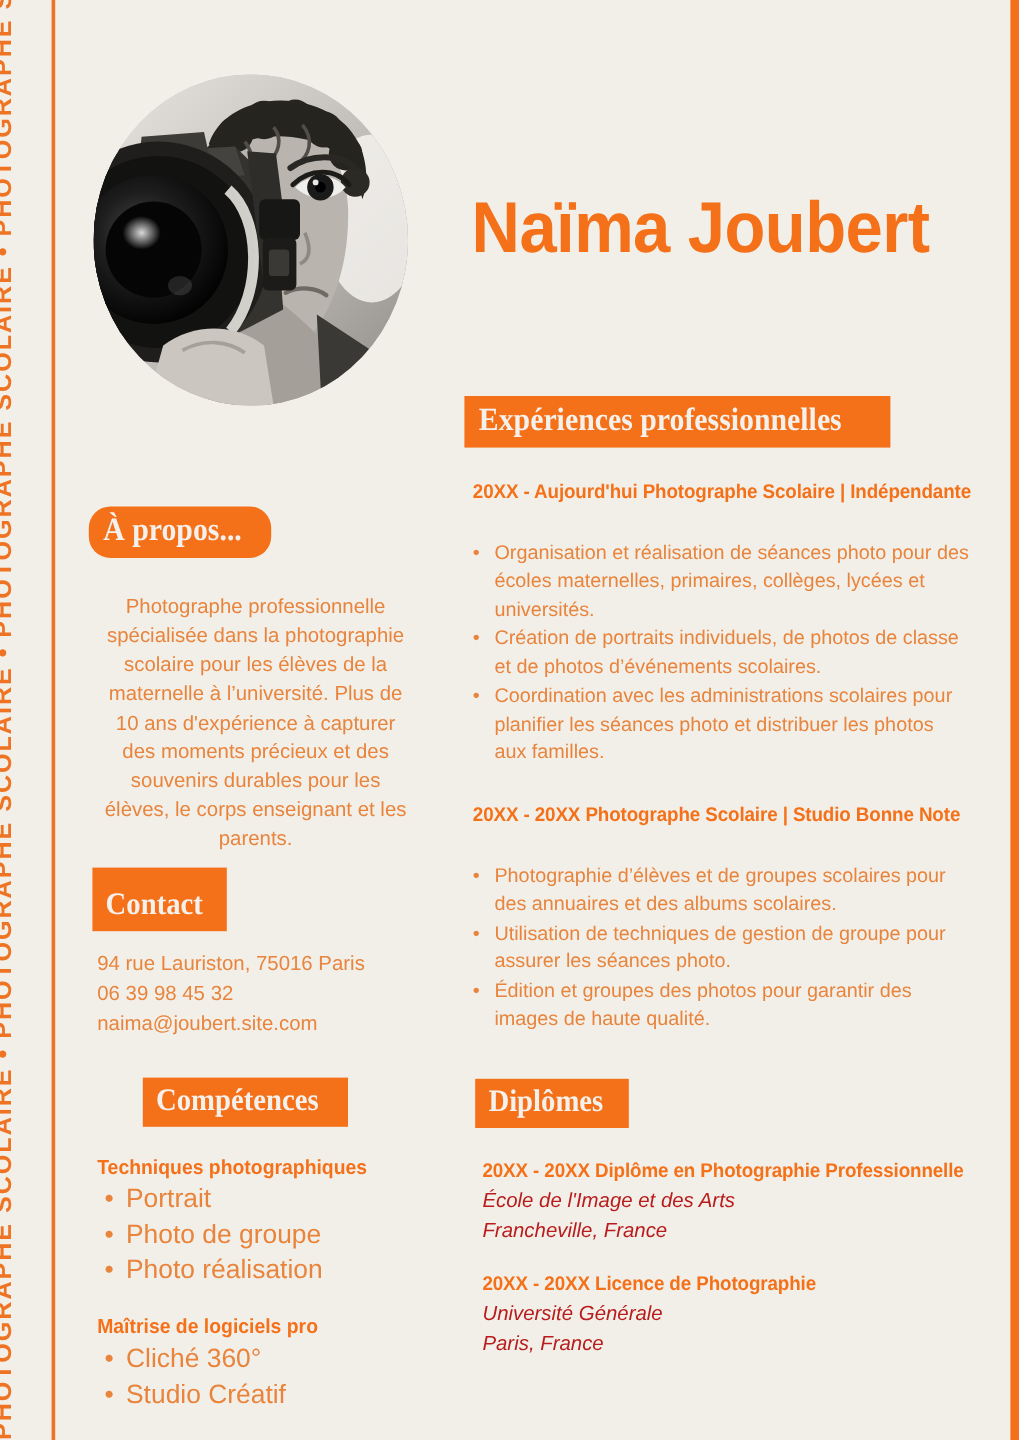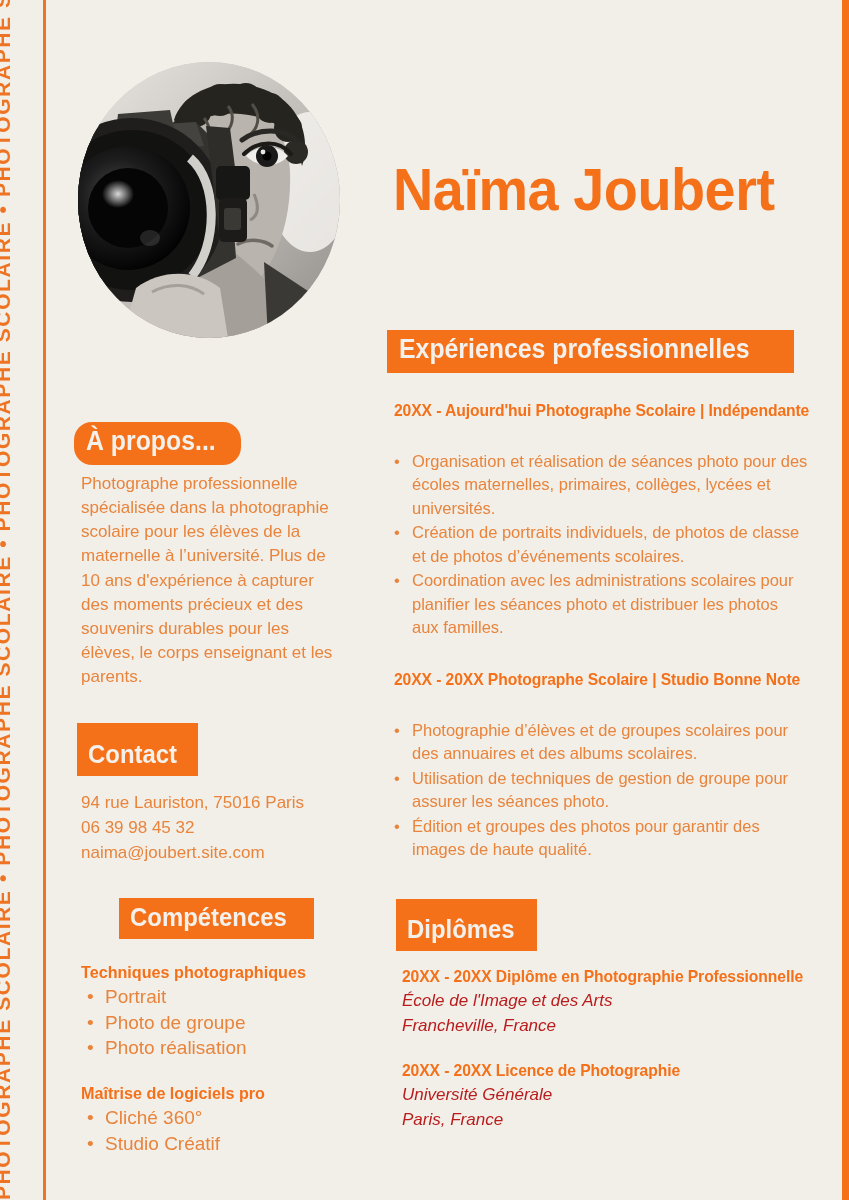--- a/index.html
+++ b/index.html
@@ -89,21 +89,21 @@
     color: #F4711A;
     transform: scaleX(0.93);
     transform-origin: left center;
   }
 
   
   .banner {
     position: absolute;
     background: #F4711A;
     color: #F4F1EC;
-    font-family: Liberation Sans, sans-serif;
+    font-family: Liberation Serif, serif;
     font-weight: bold;
     display: inline-block;
     white-space: nowrap;
     box-sizing: border-box;
   }
   .banner span {
     display: inline-block;
     transform: scaleX(0.92);
     transform-origin: left center;
   }
@@ -159,21 +159,21 @@
     font-size: 17px;
     line-height: 1.3;
     margin: 0 0 1px 0;
   }
   .skill-heading span {
     display: inline-block;
     transform: scaleX(0.95);
     transform-origin: left center;
   }
   .skill-bullets li {
-    font-size: 19px;
+    font-size: 22px;
     line-height: 1.3;
     color: #E8843C;
     padding-left: 26px;
   }
   .skill-bullets li:before { left: 8px; }
 
   .about-text {
     font-size: 17px;
     line-height: 1.42;
     color: #E8843C;
@@ -292,21 +292,21 @@
       <path d="M74 230 C 92 220 112 222 126 232" stroke="#A5A099" stroke-width="3" fill="none"></path>
     </svg>
   </div>
 
   <div class="name">Naïma Joubert</div>
 
   <div class="banner" style="left:74px; top:422px; padding:6px 14px 10px 12px; font-size:27px; line-height:1.0;border-radius:18px;">
     <span>À propos...</span>
   </div>
 
-  <div class="block about-text" style="left:81px; top:472px; width:264px;">Photographe professionnelle spécialisée dans la photographie scolaire pour les élèves de la maternelle à l’université. Plus de 10 ans d'expérience à capturer des moments précieux et des souvenirs durables pour les élèves, le corps enseignant et les parents.</div>
+  <div class="block about-text" style="left:81px; top:494px; width:264px;text-align:center;">Photographe professionnelle spécialisée dans la photographie scolaire pour les élèves de la maternelle à l’université. Plus de 10 ans d'expérience à capturer des moments précieux et des souvenirs durables pour les élèves, le corps enseignant et les parents.</div>
 
   <div class="banner" style="left:77px; top:723px; padding:18px 13px 9px 11px; font-size:26px; line-height:1.0;">
     <span>Contact</span>
   </div>
 
   <div class="block" style="left:81px; top:790px; width:280px;">
     <div class="contact-line">94 rue Lauriston, 75016 Paris</div>
     <div class="contact-line">06 39 98 45 32</div>
     <div class="contact-line">naima@joubert.site.com</div>
   </div>
@@ -348,21 +348,21 @@
 
   <div class="job-title" style="left:394px; top:670px;">
     <span>20XX - 20XX Photographe Scolaire | Studio Bonne Note</span>
   </div>
   <ul class="bullets exp-bullets" style="position:absolute; left:388px; top:719px; width:420px;">
     <li>Photographie d’élèves et de groupes scolaires pour des annuaires et des albums scolaires.</li>
     <li>Utilisation de techniques de gestion de groupe pour assurer les séances photo.</li>
     <li>Édition et groupes des photos pour garantir des images de haute qualité.</li>
   </ul>
 
-  <div class="banner" style="left:396px; top:899px; padding:17px 13px 9px 11px; font-size:26px; line-height:1.0;">
+  <div class="banner" style="left:396px; top:899px; padding:6px 13px 9px 11px; font-size:26px; line-height:1.0;">
     <span>Diplômes</span>
   </div>
 
   <div class="block" style="left:402px; top:966px; width:430px;">
     <div class="edu-entry">
       <div class="edu-degree"><span>20XX - 20XX Diplôme en Photographie Professionnelle</span></div>
       <div class="edu-line">École de l'Image et des Arts</div>
       <div class="edu-line">Francheville, France</div>
     </div>
     <div class="edu-entry">

